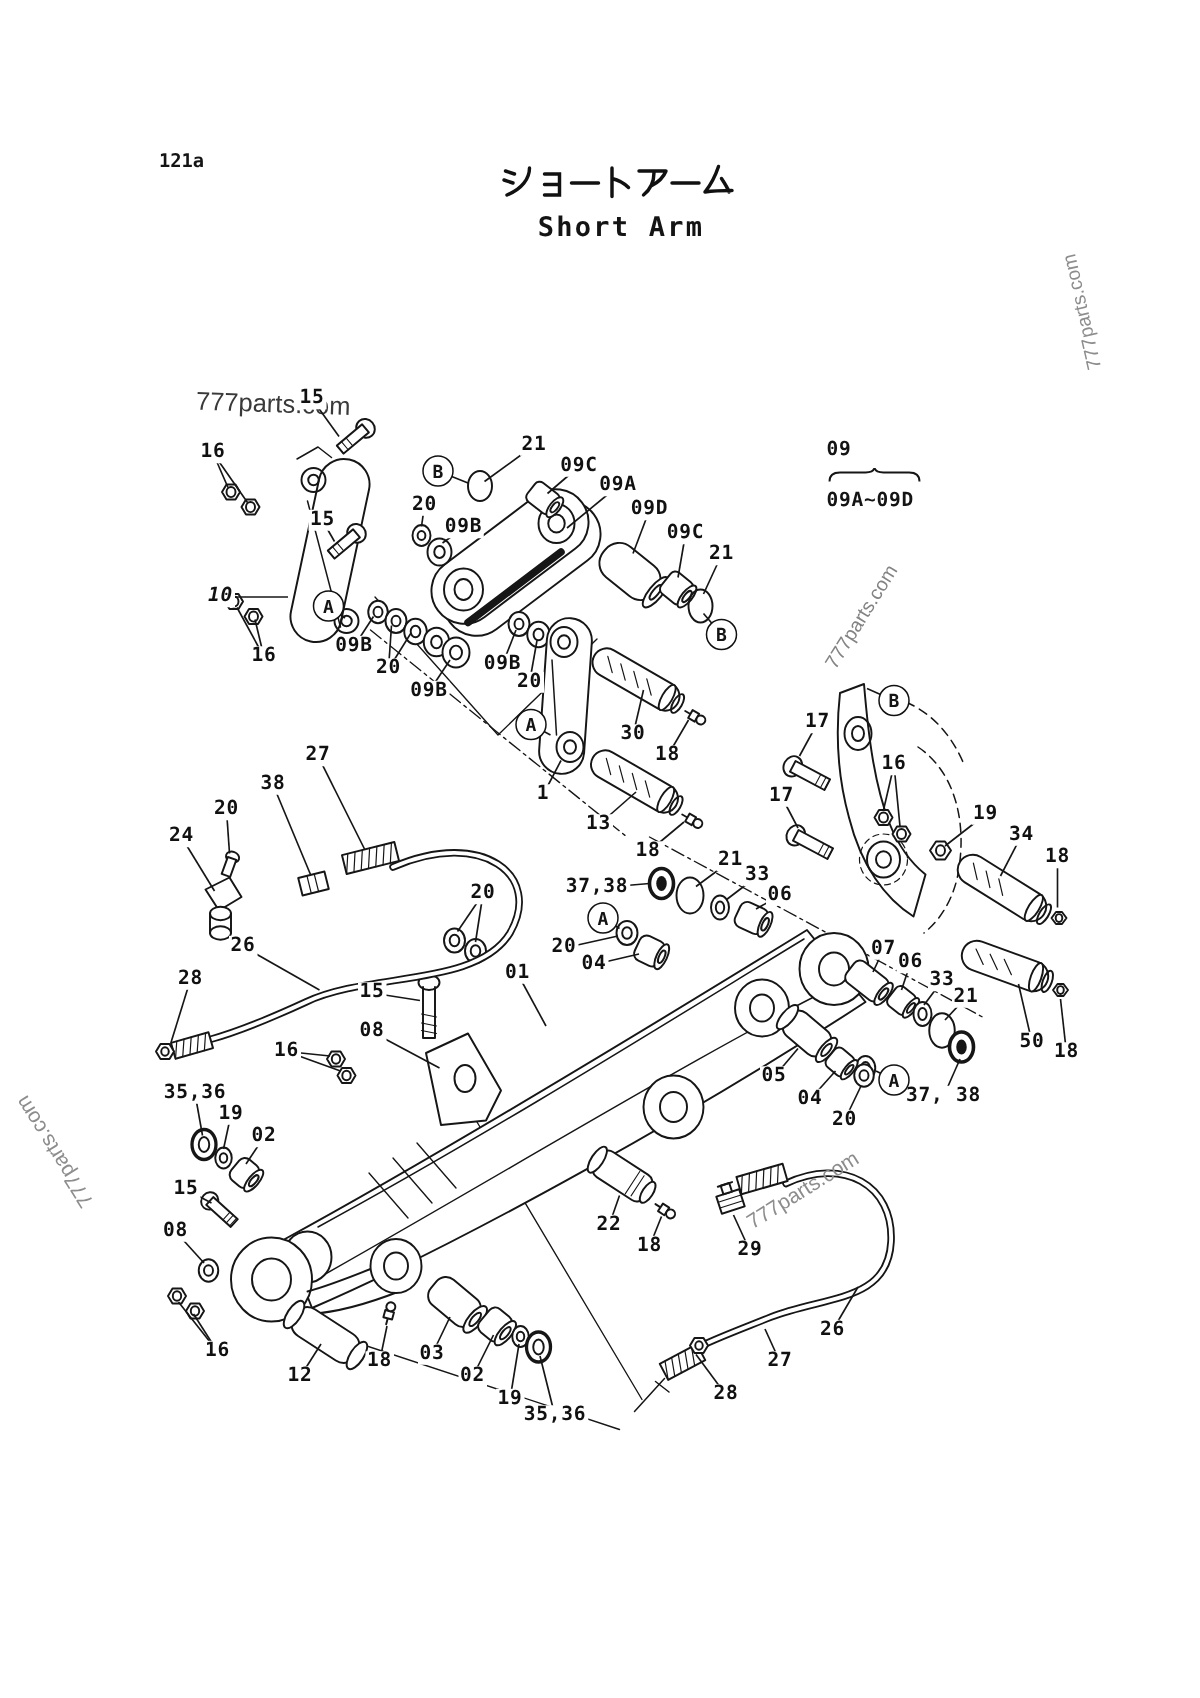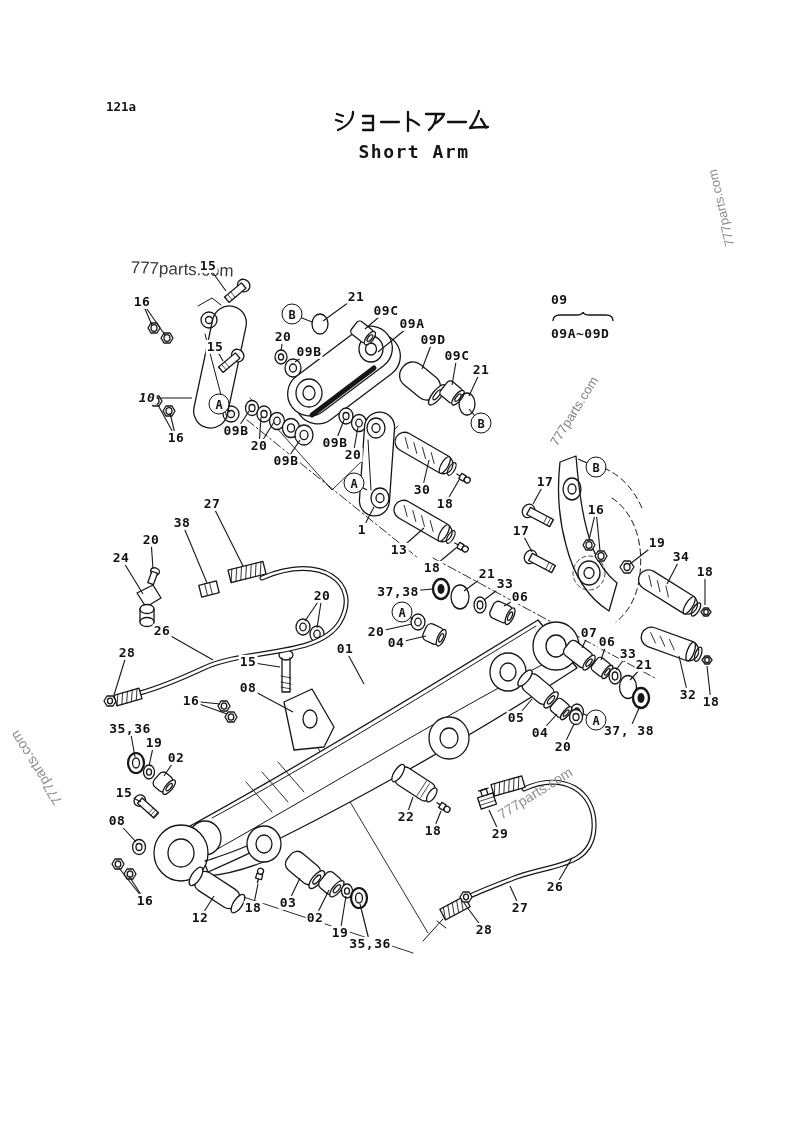--- a/index.html
+++ b/index.html
@@ -577,21 +577,21 @@
     <div class="callout" style="left: 487px; top: 574px;">21</div>
     <div class="callout" style="left: 505px; top: 584px;">33</div>
     <div class="callout" style="left: 520px; top: 597px;">06</div>
     <div class="callout" style="left: 376px; top: 632px;">20</div>
     <div class="callout" style="left: 396px; top: 643px;">04</div>
     <div class="callout" style="left: 345px; top: 649px;">01</div>
     <div class="callout" style="left: 589px; top: 633px;">07</div>
     <div class="callout" style="left: 607px; top: 642px;">06</div>
     <div class="callout" style="left: 628px; top: 654px;">33</div>
     <div class="callout" style="left: 644px; top: 665px;">21</div>
-    <div class="callout" style="left: 688px; top: 695px;">32</div>
+    <div class="callout" style="left: 688px; top: 695px;">50</div>
     <div class="callout" style="left: 711px; top: 702px;">18</div>
     <div class="callout" style="left: 629px; top: 731px;">37, 38</div>
     <div class="callout" style="left: 516px; top: 718px;">05</div>
     <div class="callout" style="left: 540px; top: 733px;">04</div>
     <div class="callout" style="left: 563px; top: 747px;">20</div>
     <div class="callout" style="left: 212px; top: 504px;">27</div>
     <div class="callout" style="left: 182px; top: 523px;">38</div>
     <div class="callout" style="left: 151px; top: 540px;">20</div>
     <div class="callout" style="left: 121px; top: 558px;">24</div>
     <div class="callout" style="left: 162px; top: 631px;">26</div>

